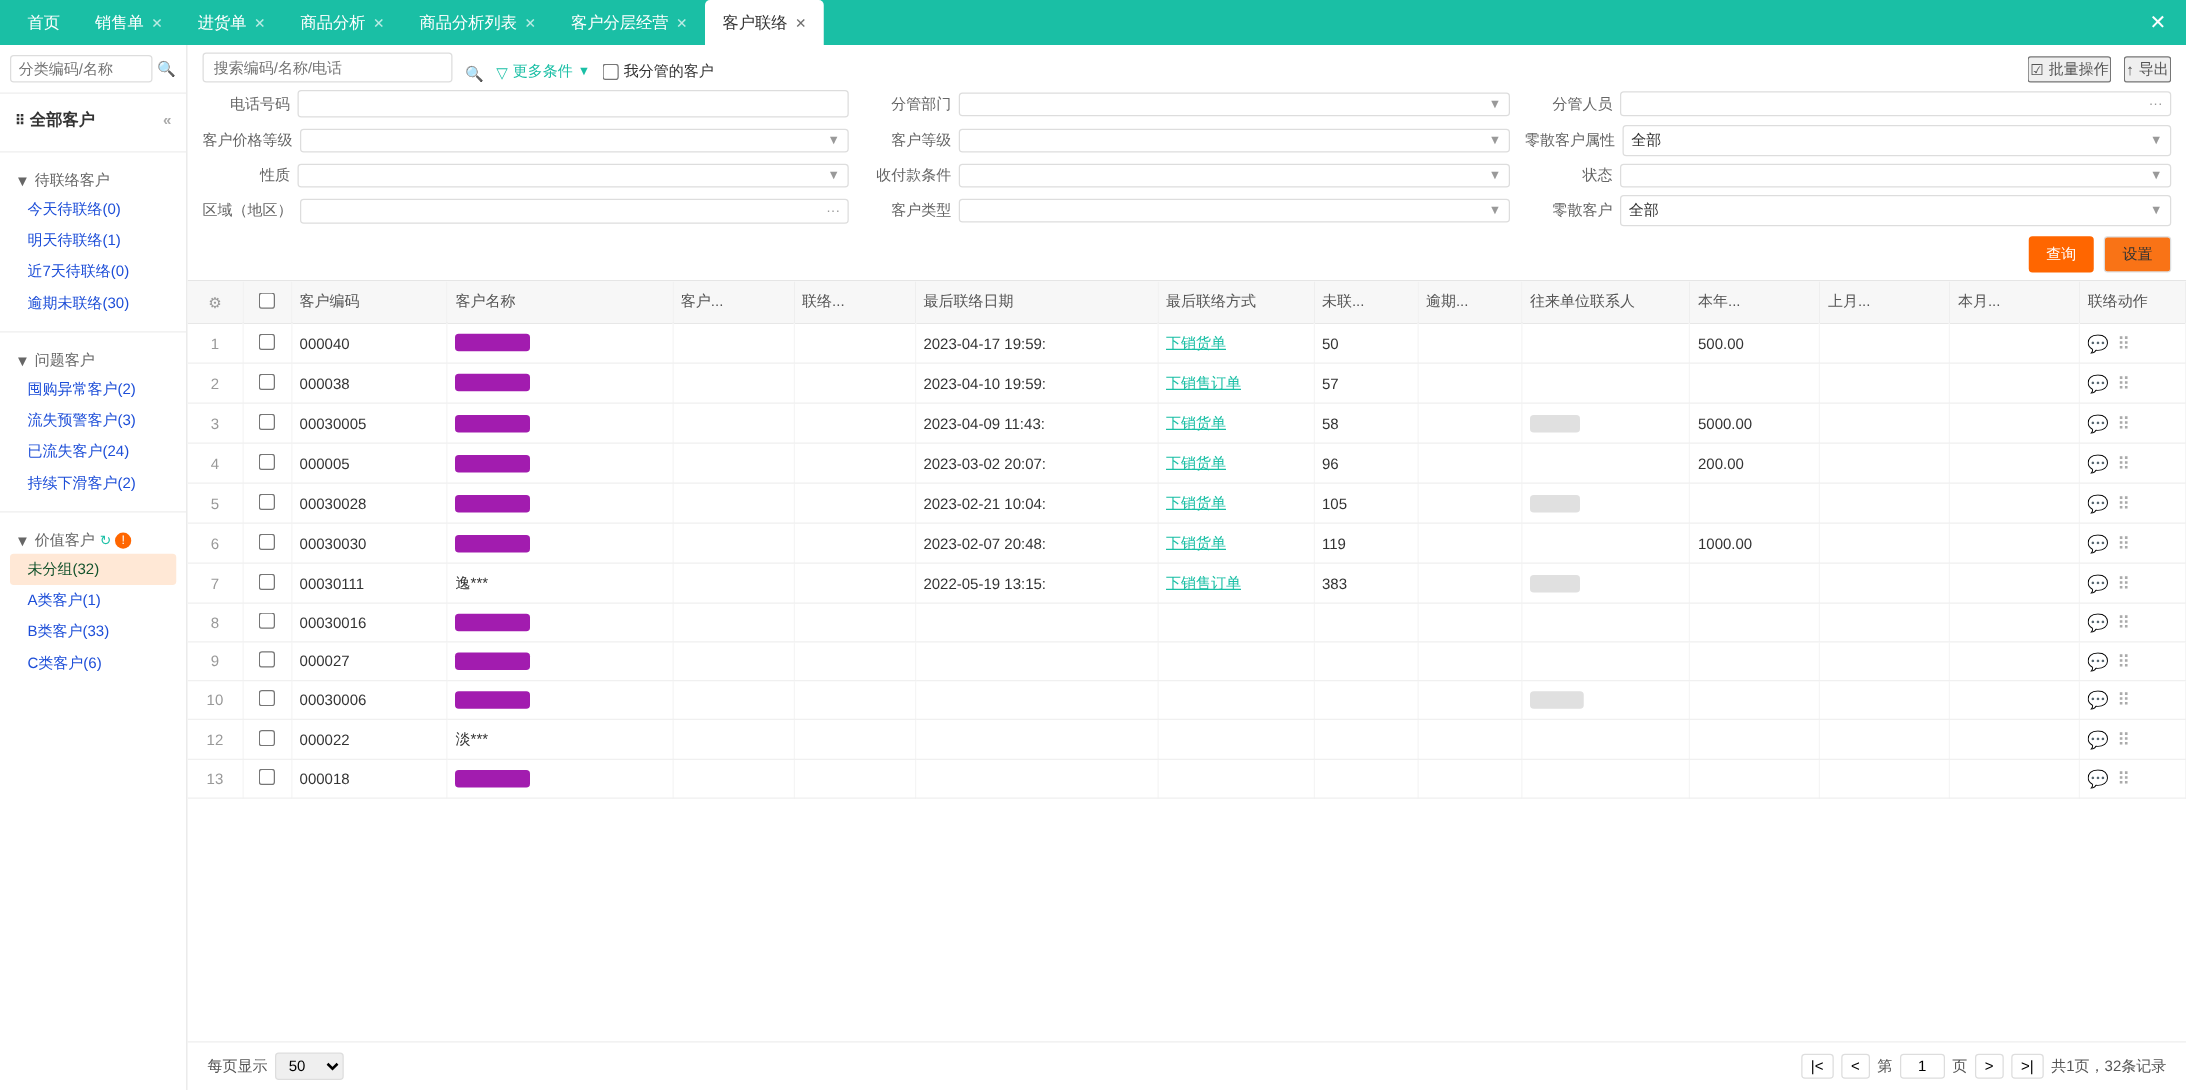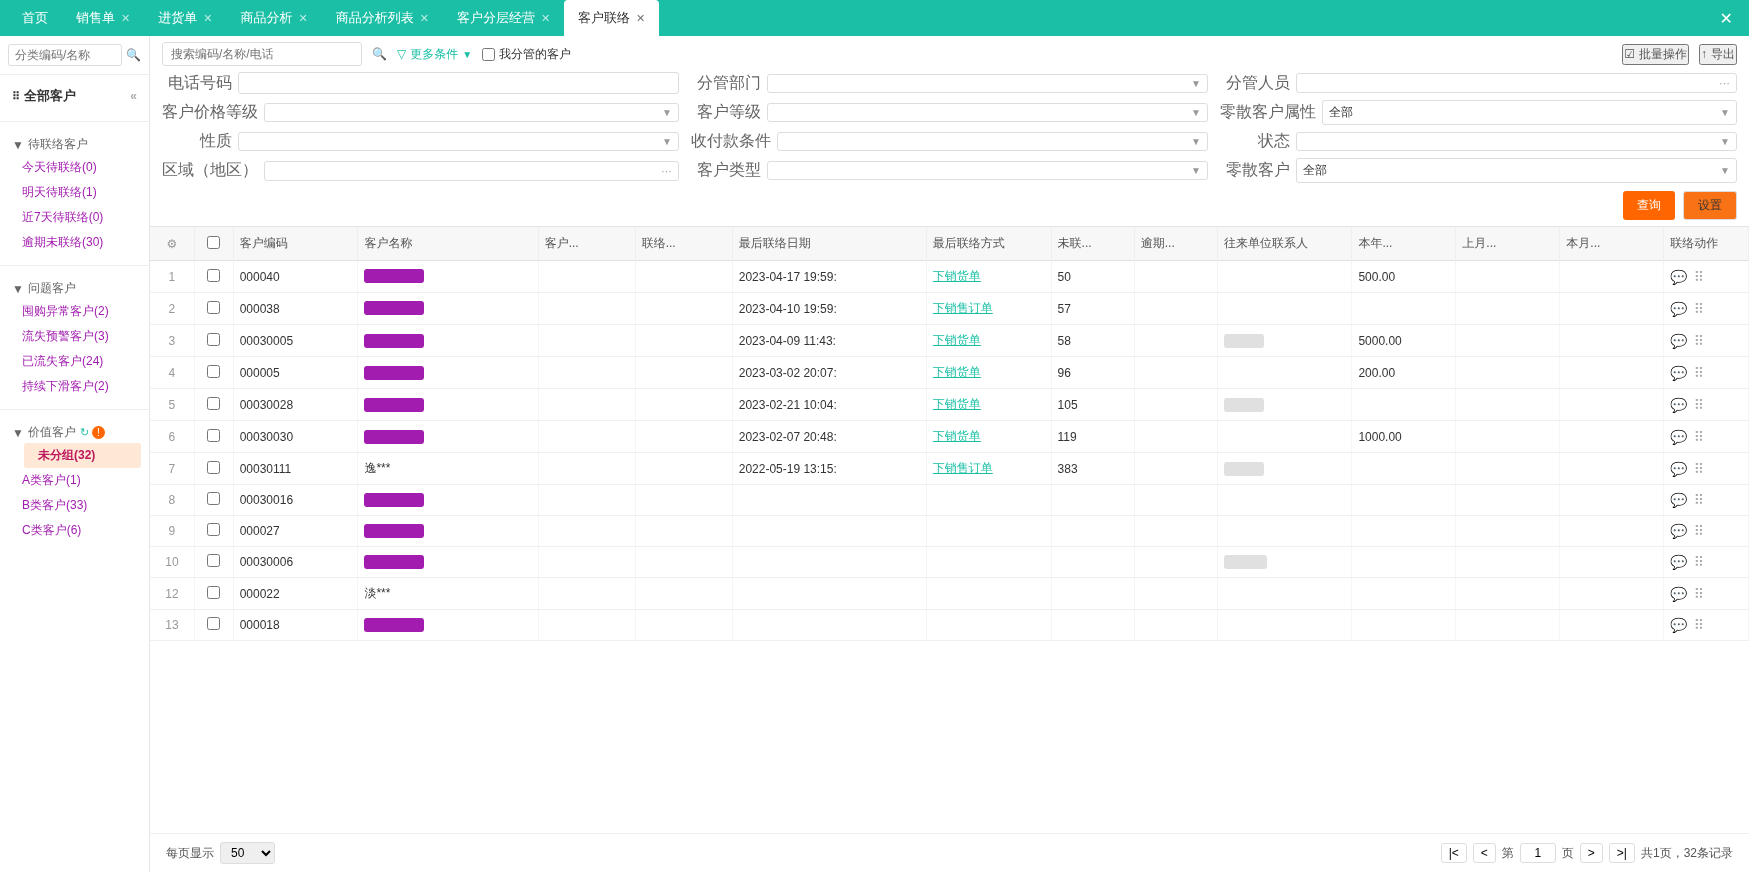--- a/index.html
+++ b/index.html
@@ -90,43 +90,43 @@
       font-size: 12px;
       color: #666;
       padding: 4px 4px 2px 4px;
       display: flex;
       align-items: center;
     }
     .sidebar-group-title .arrow { margin-right: 4px; }
     .sidebar-item {
       padding: 4px 4px 4px 14px;
       font-size: 12px;
-      color: #a21caf;
-      cursor: pointer;
-    }
-    .sidebar-item.active { background: #ffe8d6; color: #be185d; font-weight: bold; border-radius: 3px; margin-left: 16px; }
+      color: #1d4ed8;
+      cursor: pointer;
+    }
+    .sidebar-item.active { background: #ffe8d6; color: #14532d; font-weight: normal; border-radius: 3px; }
     .sidebar-divider { border-top: 1px solid #eee; margin: 4px 0; }
 
     
     .content-area {
       flex: 1;
       display: flex;
       flex-direction: column;
       overflow: hidden;
     }
 
     
     .filter-bar {
       background: #fff;
       border-bottom: 1px solid #e5e5e5;
       padding: 6px 12px;
     }
     .filter-row1 {
       display: flex;
-      align-items: center;
+      align-items: flex-end;
       gap: 10px;
       margin-bottom: 4px;
     }
     .filter-input {
       border: 1px solid #ddd;
       border-radius: 3px;
       padding: 4px 8px;
       font-size: 12px;
       width: 200px;
     }
@@ -149,21 +149,21 @@
       grid-template-columns: repeat(3, 1fr);
       gap: 6px 12px;
       margin-top: 6px;
     }
     .filter-field {
       display: flex;
       align-items: center;
       gap: 6px;
     }
     .filter-field label {
-      font-size: 16px;
+      font-size: 12px;
       color: #666;
       white-space: nowrap;
       min-width: 70px;
       text-align: right;
     }
     .filter-select {
       flex: 1;
       border: 1px solid #ddd;
       border-radius: 3px;
       padding: 3px 6px;

